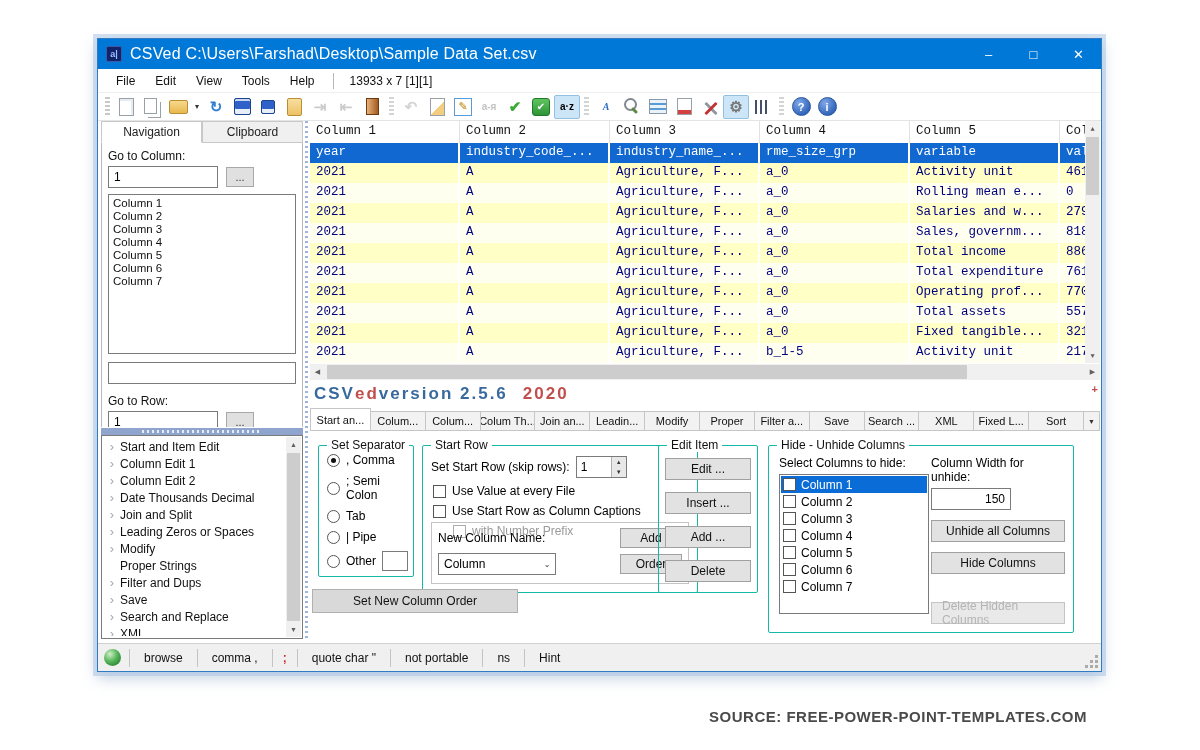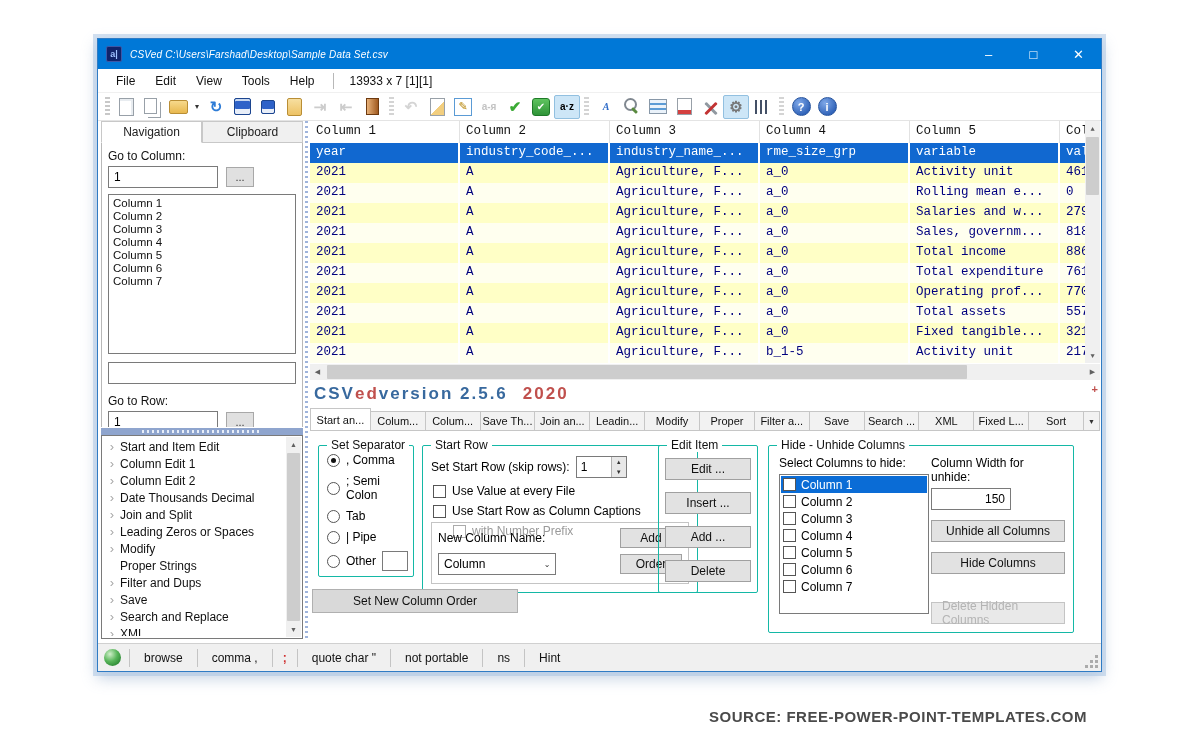--- a/index.html
+++ b/index.html
@@ -7,21 +7,21 @@
   #stage { position:relative; width:1200px; height:750px; background:#fff; overflow:hidden; }
 
   
   #win { position:absolute; left:97px; top:38px; width:1005px; height:634px; background:#fff;
          border:1px solid #2F7BC4; box-shadow:0 0 0 4px rgba(173,198,228,.55), 0 6px 14px rgba(120,150,190,.45); }
 
   
   .titlebar { position:absolute; left:0; top:0; right:0; height:30px; background:#0078D7; display:flex; align-items:center; color:#fff; }
   .appicon { width:16px; height:16px; margin:0 8px 0 8px; background:#10246B; border:1px solid #3C58A8; border-radius:2px;
              color:#9FC2FF; font-size:9px; font-weight:bold; display:flex; align-items:center; justify-content:center; }
-  .title-text { font-size:10px; letter-spacing:.2px;font-style:italic; }
+  .title-text { font-size:16px; letter-spacing:.2px; }
   .caption-btns { margin-left:auto; display:flex; height:100%; }
   .cap-btn { width:45px; height:100%; display:flex; align-items:center; justify-content:center; font-size:13px; color:#fff; }
 
   
   .menubar { position:absolute; left:0; top:30px; right:0; height:24px; background:#fff; display:flex; align-items:center; font-size:12px; color:#111; padding-left:8px; border-bottom:1px solid #F0F0F0;}
   .menu-item { padding:0 10px; }
   .menu-sep { width:1px; height:16px; background:#B8B8B8; margin:0 8px; }
   .dims { padding:0 8px; color:#111; }
 
   
@@ -429,21 +429,21 @@
         <span class="v-red">ed</span>
         <span class="v-blue"> version 2.5.6</span>
         <span class="v-red" style="margin-left:15px">2020</span>
       <span class="v-plus">+</span>
     </div>
 
     <div class="tabstrip" id="tabstrip">
         <div class="tab active">Start an...</div>
         <div class="tab">Colum...</div>
         <div class="tab">Colum...</div>
-        <div class="tab">Save Th...</div>
+        <div class="tab">Colum Th...</div>
         <div class="tab">Join an...</div>
         <div class="tab">Leadin...</div>
         <div class="tab">Modify</div>
         <div class="tab">Proper</div>
         <div class="tab">Filter a...</div>
         <div class="tab">Save</div>
         <div class="tab">Search ...</div>
         <div class="tab">XML</div>
         <div class="tab">Fixed L...</div>
         <div class="tab">Sort</div>

